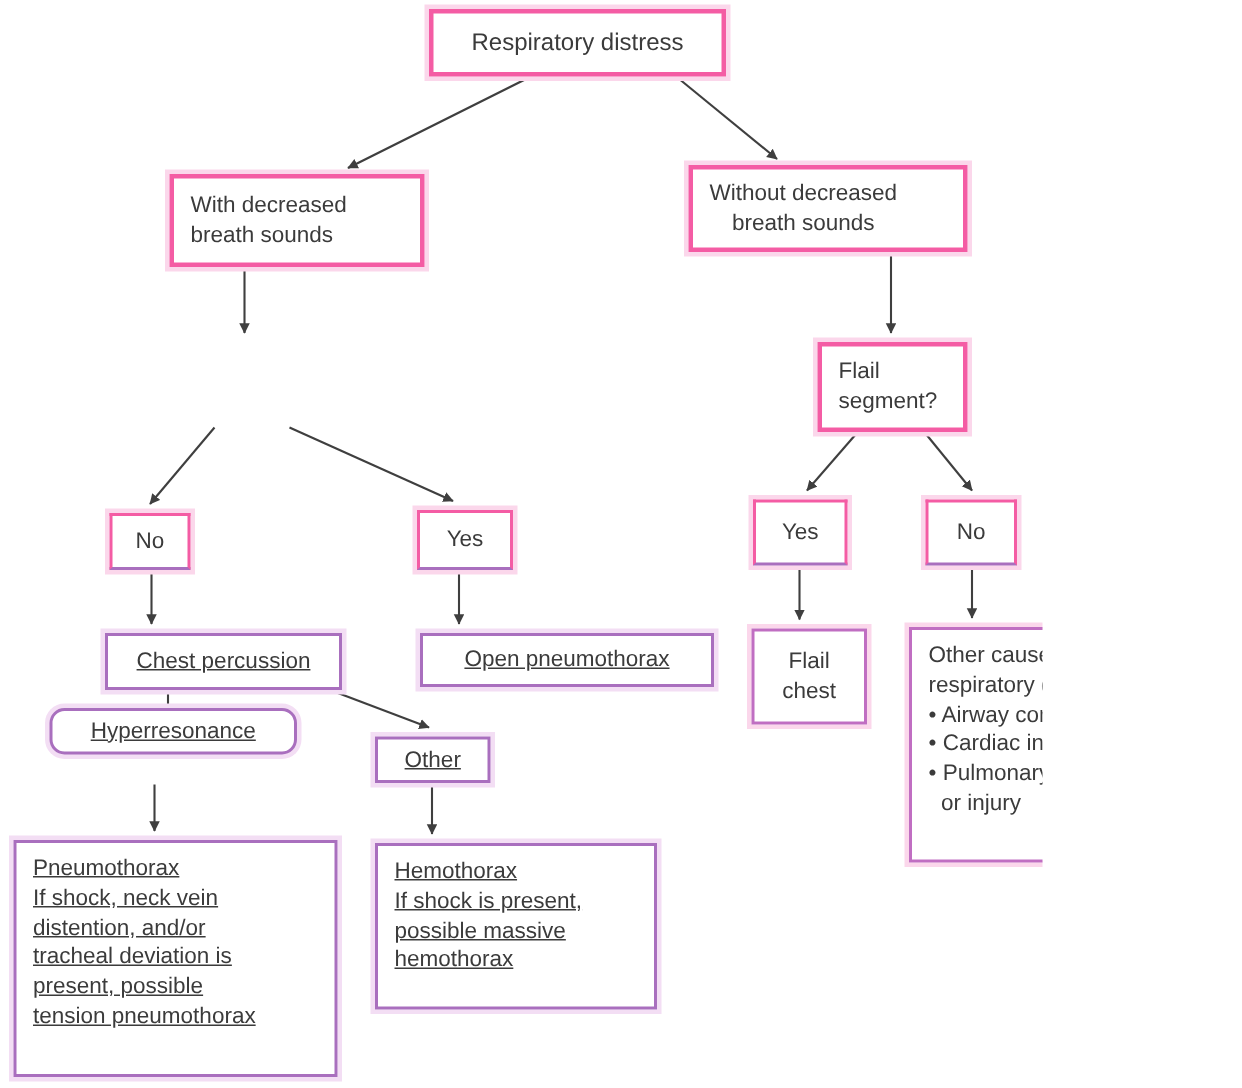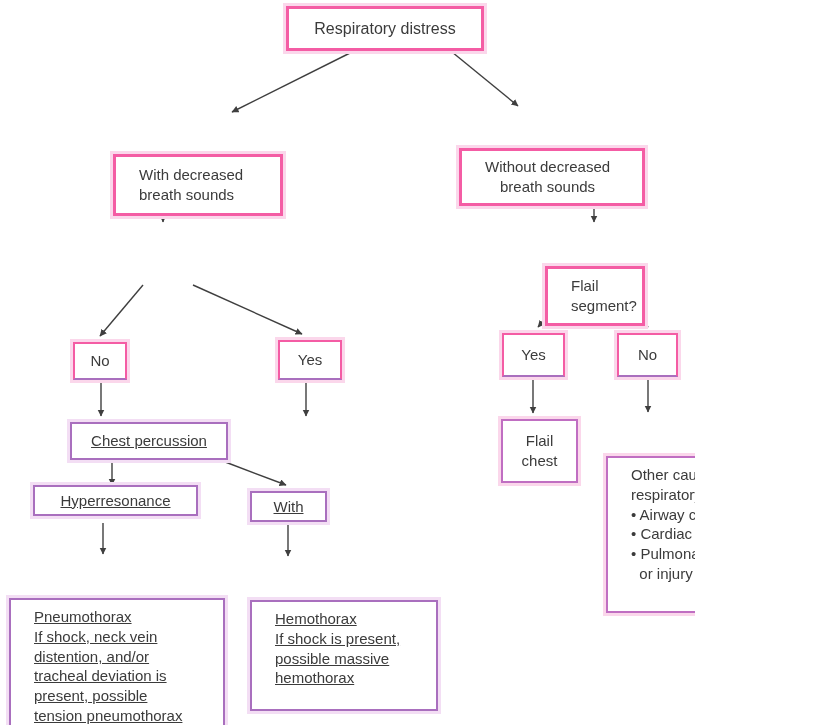--- a/index.html
+++ b/index.html
@@ -42,35 +42,35 @@
   }
   .purple {
     border: 2px solid var(--purple, #a96fbe);
     box-shadow: 0 0 0 3px var(--purple-halo, #f3def4);
     text-decoration: underline;
   }
   .magenta {
     border: 2px solid var(--magenta, #c06ec2);
     box-shadow: 0 0 0 3px var(--pink-halo, #fbd7eb);
   }
-  .align-left { justify-content: flex-start; text-align: left; padding-left: 23px; padding-right: 6px; margin-top: 38px; }
+  .align-left { justify-content: flex-start; text-align: left; padding-left: 11px; padding-right: 6px; }
   .align-top  { align-items: flex-start; padding-top: 7px; }
 
   #n-resp        { left: 286px; top: 6px;   width: 198px; height: 45px;  font-size: 16px; }
   #n-with        { left: 113px; top: 116px; width: 170px; height: 62px;  }
   #n-without     { left: 459px; top: 110px; width: 186px; height: 58px; text-align: center;  }
   #n-openwound   { left: 120px; top: 228px; width: 85px;  height: 56px;  }
   #n-flailseg    { left: 545px; top: 228px; width: 100px; height: 60px;  }
   #n-no1         { left: 73px;  top: 342px; width: 54px;  height: 38px;  }
   #n-yes1        { left: 278px; top: 340px; width: 64px;  height: 40px;  }
   #n-yes2        { left: 502px; top: 333px; width: 63px;  height: 44px;  }
   #n-no2         { left: 617px; top: 333px; width: 61px;  height: 44px;  }
   #n-percussion  { left: 70px;  top: 422px; width: 158px; height: 38px;  }
   #n-openpneumo  { left: 280px; top: 422px; width: 196px; height: 36px;  }
-  #n-hyper       { left: 33px;  top: 485px; width: 165px; height: 31px;  }
+  #n-hyper       { left: 33px;  top: 472px; width: 165px; height: 31px; border-radius: 10px;  }
   #n-dull        { left: 250px; top: 491px; width: 77px;  height: 31px;  }
   #n-pneumobox   { left: 9px;   top: 560px; width: 216px; height: 158px; }
   #n-hemobox     { left: 250px; top: 562px; width: 188px; height: 111px; }
   #n-flailchest  { left: 501px; top: 419px; width: 77px;  height: 64px;  }
   #n-othercauses { left: 606px; top: 418px; width: 218px; height: 157px; }
 </style>
 </head>
 <body>
 
 <div class="canvas">
@@ -114,24 +114,25 @@
   <div class="node pink-small" id="n-no1">No</div>
 
   <div class="node pink-small" id="n-yes1">Yes</div>
 
   <div class="node pink-small" id="n-yes2">Yes</div>
 
   <div class="node pink-small" id="n-no2">No</div>
 
   <div class="node purple" id="n-percussion">Chest percussion</div>
 
+  <div class="node purple" id="n-openpneumo">Open pneumothorax</div>
 
   <div class="node purple" id="n-hyper">Hyperresonance</div>
 
-  <div class="node purple" id="n-dull">With</div>
+  <div class="node purple" id="n-dull">Other</div>
 
   <div class="node purple align-left align-top" id="n-pneumobox">Pneumothorax
 If shock, neck vein
 distention, and/or
 tracheal deviation is
 present, possible
 tension pneumothorax</div>
 
   <div class="node purple align-left align-top" id="n-hemobox">Hemothorax
 If shock is present,

